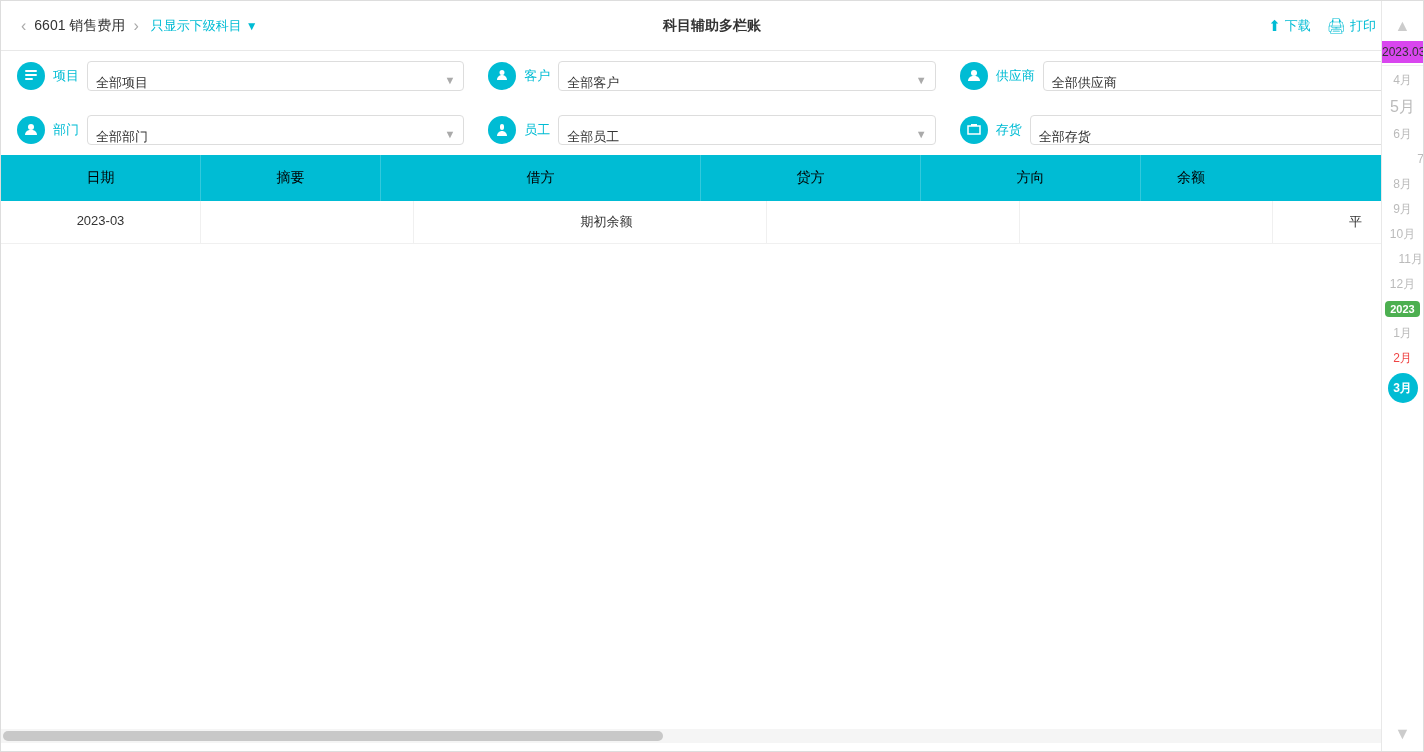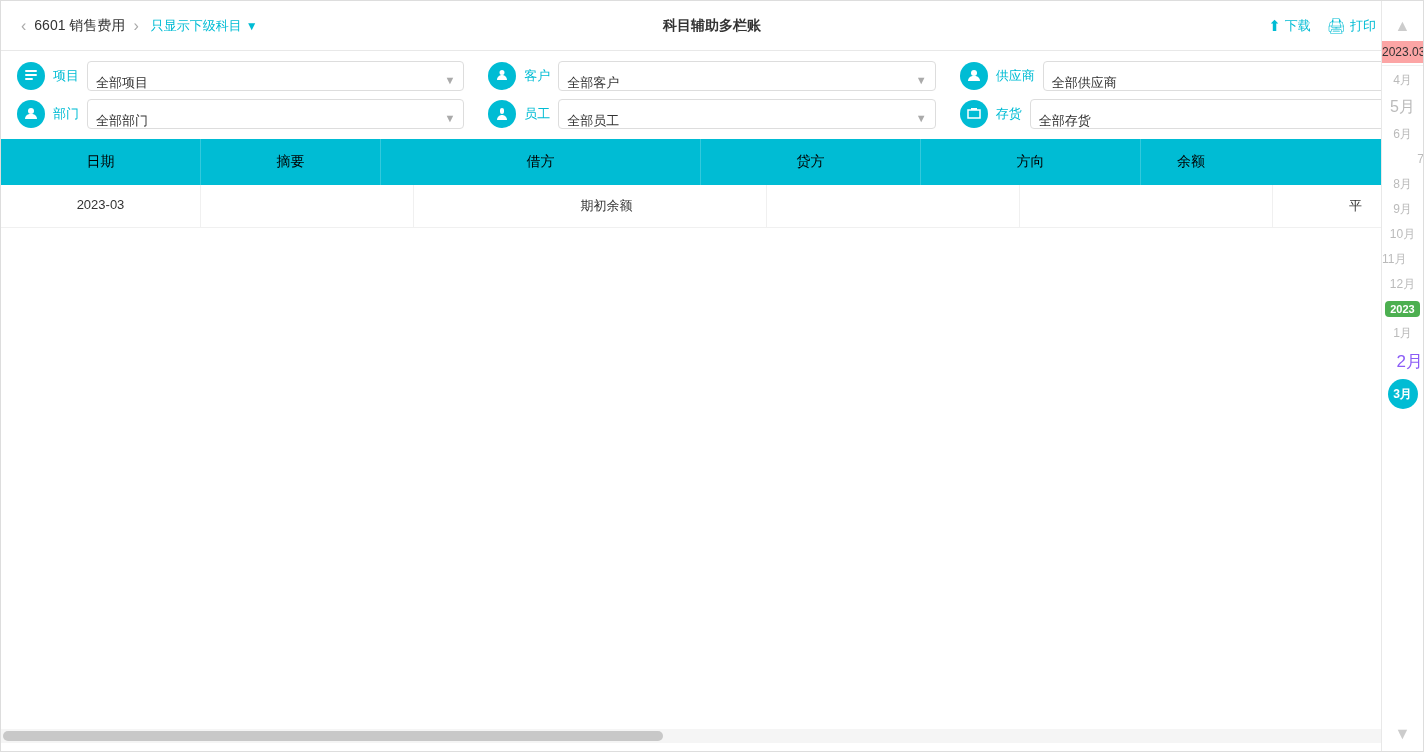--- a/index.html
+++ b/index.html
@@ -13,21 +13,21 @@
     .nav-btn { background: none; border: none; cursor: pointer; color: #aaa; font-size: 16px; padding: 2px 4px; }
     .account-code { font-size: 14px; color: #333; font-weight: 500; }
     .filter-dropdown { display: flex; align-items: center; gap: 4px; color: #00bcd4; font-size: 13px; cursor: pointer; border: none; background: none; }
     .filter-arrow { color: #00bcd4; font-size: 12px; }
     .page-title { font-size: 14px; font-weight: 600; color: #333; position: absolute; left: 50%; transform: translateX(-50%); }
     .title-actions { display: flex; align-items: center; gap: 16px; }
     .action-btn { display: flex; align-items: center; gap: 4px; color: #00bcd4; font-size: 13px; cursor: pointer; background: none; border: none; }
     .close-btn { color: #999; font-size: 18px; cursor: pointer; background: none; border: none; }
     
     
-    .filter-section { padding: 10px 16px; background: #fff; display: flex; flex-direction: column; gap: 8px; }
+    .filter-section { padding: 10px 16px; background: #fff; display: flex; flex-direction: column; gap: 24px; }
     .filter-row { display: flex; align-items: center; gap: 24px; }
     .filter-item { display: flex; align-items: center; gap: 8px; flex: 1; }
     .filter-icon { width: 28px; height: 28px; border-radius: 50%; background: #00bcd4; display: flex; align-items: center; justify-content: center; color: #fff; font-size: 14px; flex-shrink: 0; }
     .filter-label { color: #00bcd4; font-size: 13px; white-space: nowrap; }
     .filter-select { flex: 1; height: 30px; border: 1px solid #ddd; border-radius: 4px; padding: 12px 8px; background: #fff; color: #333; font-size: 13px; display: flex; align-items: flex-start; justify-content: space-between; cursor: pointer; min-width: 200px; }
     .filter-select span { color: #333; }
     .filter-select .arrow { color: #aaa; font-size: 11px; }
     
     
     .table-container { margin: 0; overflow: hidden; }
@@ -184,38 +184,38 @@
   </div>
 
   <div style="position: absolute; bottom: 8px; left: 0; right: 42px; height: 14px; background: #f5f5f5;">
     <div style="width: 660px; height: 10px; background: #c8c8c8; border-radius: 5px; margin: 2px 0 0 2px;"></div>
   </div>
 
   <div class="right-sidebar">
     <div class="sidebar-up-btn">▲</div>
 
     <div style="position:relative; width:100%;">
-      <div style="width:100%; text-align:center; font-size:12px; color:#333; padding:4px 0; cursor:pointer; background:#fca5a5;">2023.03</div>
+      <div style="width:100%; text-align:center; font-size:12px; color:#333; padding:4px 0; cursor:pointer; background:#d946ef;">2023.03</div>
 
     </div>
 
     <div style="width:100%; border-top:1px solid #f0f0f0; margin:2px 0;"></div>
     <div style="width:100%; text-align:center; font-size:12px; color:#bbb; padding:4px 0; cursor:pointer;">4月</div>
     <div style="width:100%; text-align:center; font-size:16px; color:#bbb; padding:4px 0; cursor:pointer;">5月</div>
     <div style="width:100%; text-align:center; font-size:12px; color:#bbb; padding:4px 0; cursor:pointer;">6月</div>
     <div style="width:100%; text-align:center; font-size:12px; color:#bbb; padding:4px 0; cursor:pointer;margin-left:48px;">7月</div>
     <div style="width:100%; text-align:center; font-size:12px; color:#bbb; padding:4px 0; cursor:pointer;">8月</div>
     <div style="width:100%; text-align:center; font-size:12px; color:#bbb; padding:4px 0; cursor:pointer;">9月</div>
     <div style="width:100%; text-align:center; font-size:12px; color:#bbb; padding:4px 0; cursor:pointer;">10月</div>
-    <div style="width:100%; text-align:left; font-size:12px; color:#bbb; padding:4px 0; cursor:pointer;">11月</div>
+    <div style="width:100%; text-align:right; font-size:12px; color:#bbb; padding:4px 0; cursor:pointer;">11月</div>
     <div style="width:100%; text-align:center; font-size:12px; color:#bbb; padding:4px 0; cursor:pointer;">12月</div>
 
     <div style="background:#4caf50; color:#fff; border-radius:4px; font-size:11px; font-weight:bold; padding:2px 5px; margin:4px auto; cursor:pointer;">2023</div>
 
     <div style="width:100%; text-align:center; font-size:12px; color:#bbb; padding:4px 0; cursor:pointer;">1月</div>
-    <div style="width:100%; text-align:right; font-size:17px; color:#8b5cf6; padding:4px 0; cursor:pointer;">2月</div>
+    <div style="width:100%; text-align:center; font-size:12px; color:#ef4444; padding:4px 0; cursor:pointer;">2月</div>
 
     <div style="background:#00bcd4; color:#fff; border-radius:50%; width:30px; height:30px; display:flex; align-items:center; justify-content:center; font-size:12px; font-weight:bold; cursor:pointer; margin:2px auto;">3月</div>
 
     <div style="position:absolute; bottom:10px; color:#ccc; font-size:16px; cursor:pointer;">▼</div>
   </div>
 
 </div>
 
 </body></html>

